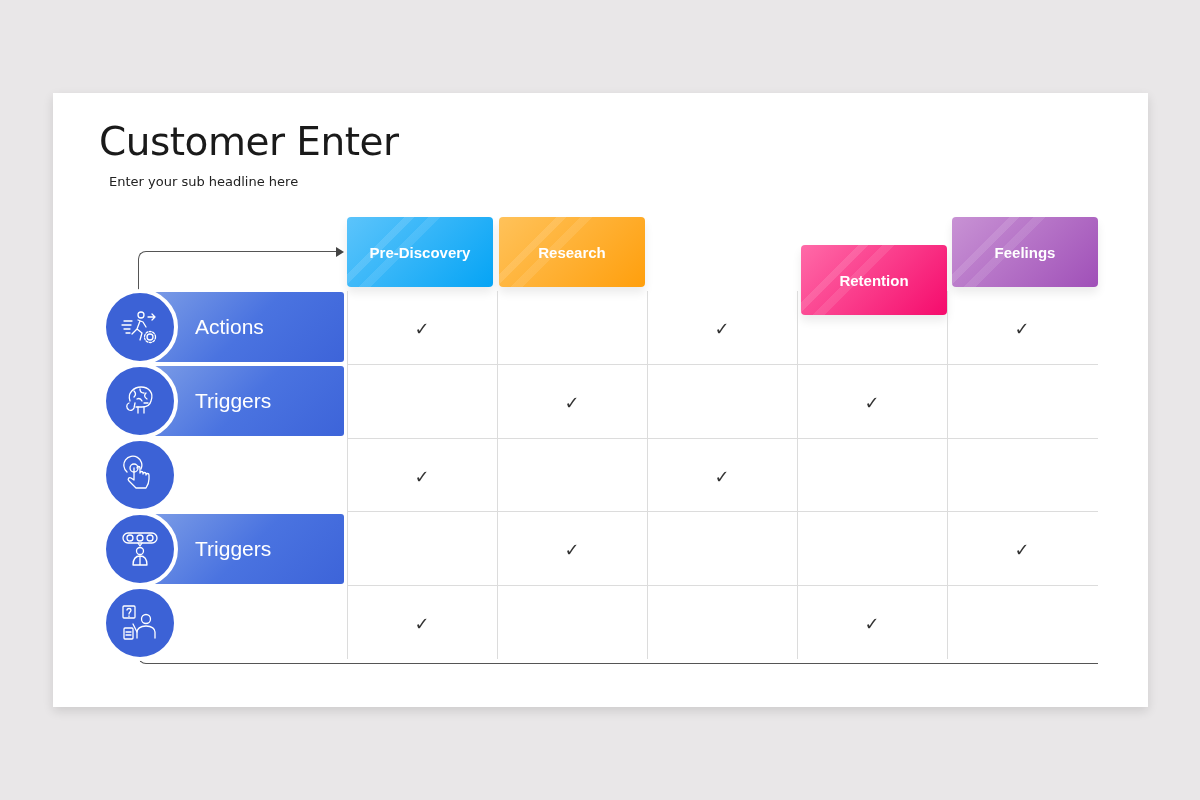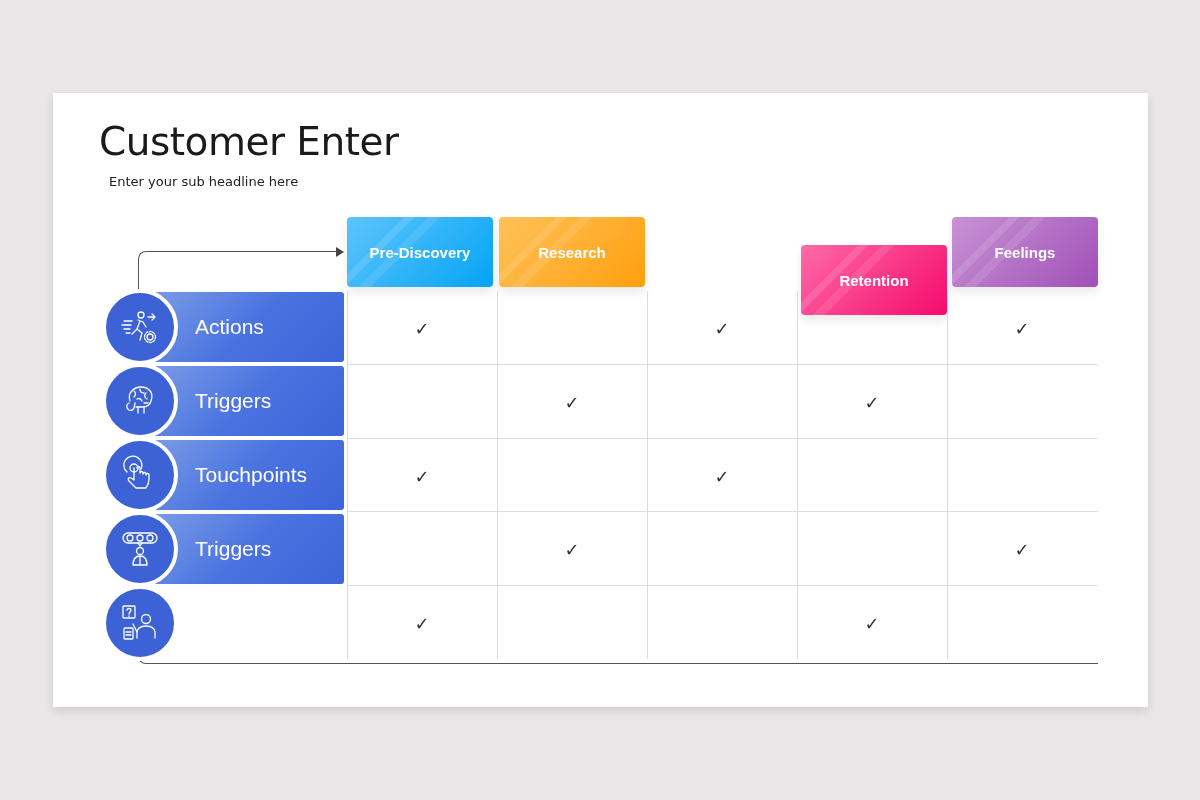--- a/index.html
+++ b/index.html
@@ -90,23 +90,20 @@
   <div class="col-head" style="left:899px;background:linear-gradient(135deg,#c892d4,#a050b8);">
     <span>Feelings</span>
   </div>
 
   <div class="row-label" style="top:199px;">
     <span>Actions</span>
   </div>
   <div class="row-label" style="top:273px;">
     <span>Triggers</span>
   </div>
-  <div class="row-label" style="top:347px;">
-    <span>Touchpoints</span>
-  </div>
   <div class="row-label" style="top:421px;">
     <span>Triggers</span>
   </div>
 
   <div class="row-circle" style="top:196px;">
     <svg viewBox="0 0 40 40" fill="none" stroke="#fff" stroke-width="1.3" stroke-linecap="round" stroke-linejoin="round">
       <circle cx="21" cy="8" r="3"></circle>
       <path d="M18 13l5 2 3 5M20 14l-3 8 5 4-2 7M17 22l-5 5"></path>
       <path d="M4 14h8M2 18h9M4 22h6M6 26h4"></path>
       <path d="M28 10h7M32 7l3 3-3 3"></path>

